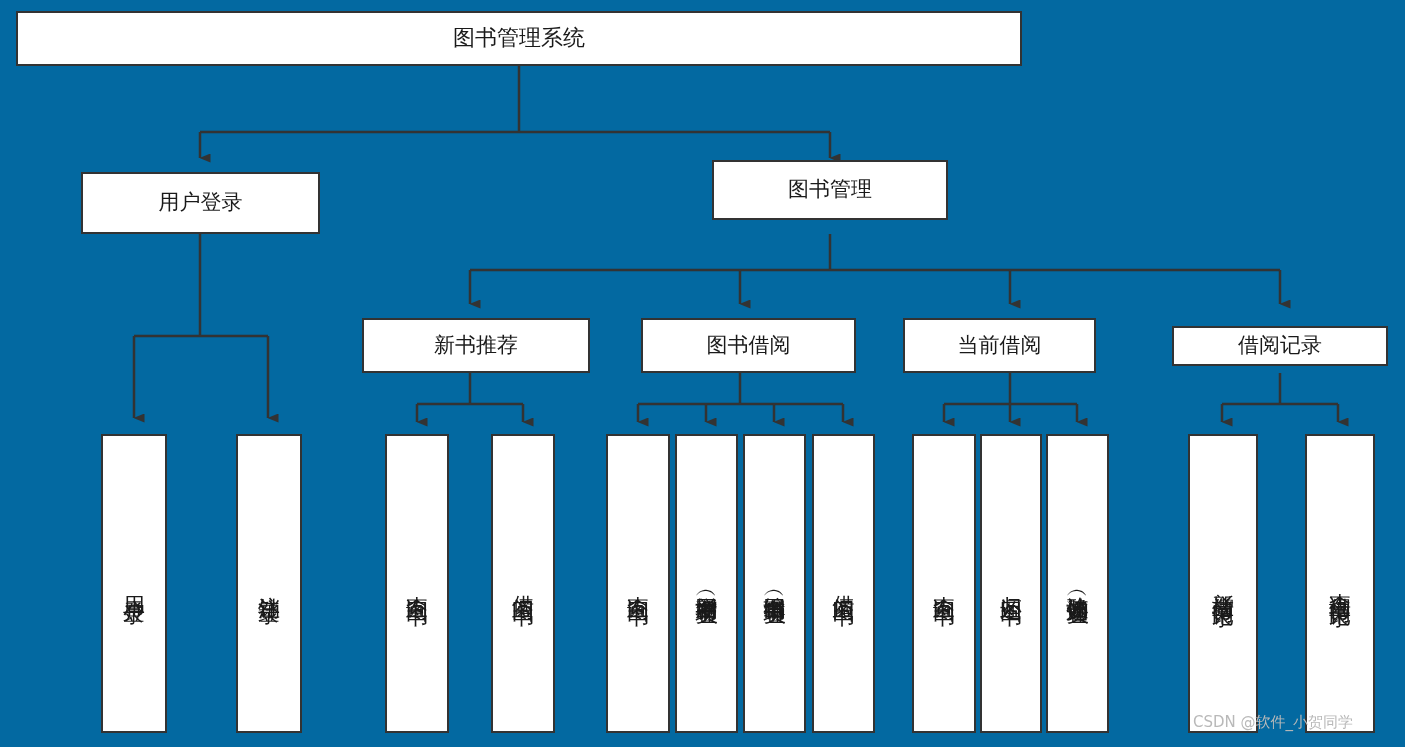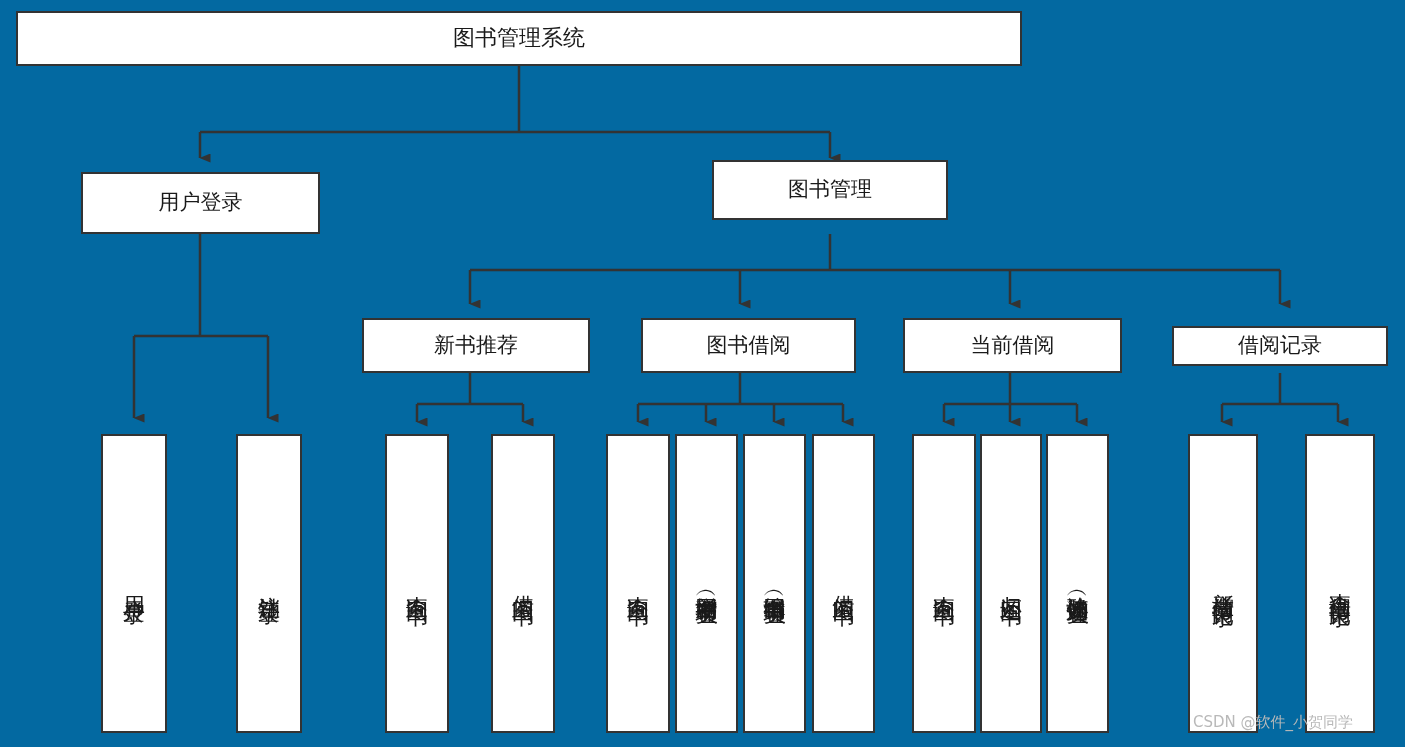--- a/index.html
+++ b/index.html
@@ -138,21 +138,21 @@
   <div class="node horiz" style="left:712px; top:160px; width:236px; height:60px;">
     <span class="label">图书管理</span>
   </div>
 
   <div class="node horiz" style="left:362px; top:318px; width:228px; height:55px;">
     <span class="label">新书推荐</span>
   </div>
   <div class="node horiz" style="left:633px; top:318px; width:215px; height:55px;margin-left:8px;">
     <span class="label">图书借阅</span>
   </div>
-  <div class="node horiz" style="left:903px; top:318px; width:219px; height:55px;">
+  <div class="node horiz" style="left:903px; top:318px; width:193px; height:55px;">
     <span class="label">当前借阅</span>
   </div>
   <div class="node horiz" style="left:1172px; top:326px; width:216px; height:40px;">
     <span class="label">借阅记录</span>
   </div>
 
   <div class="node vert" style="left:101px; top:434px; width:66px; height:299px;">
     <span class="label">用户登录</span>
   </div>
   <div class="node vert" style="left:236px; top:434px; width:66px; height:299px;">

